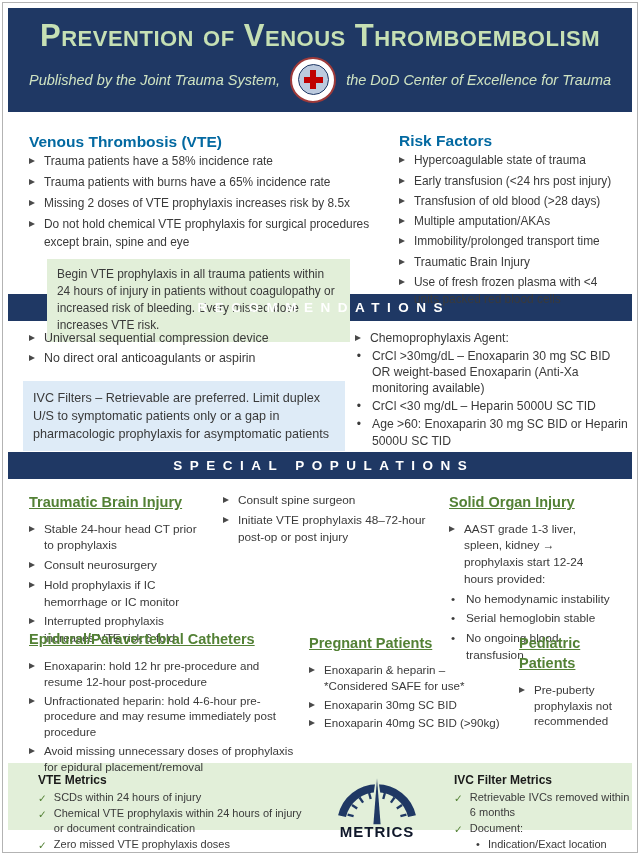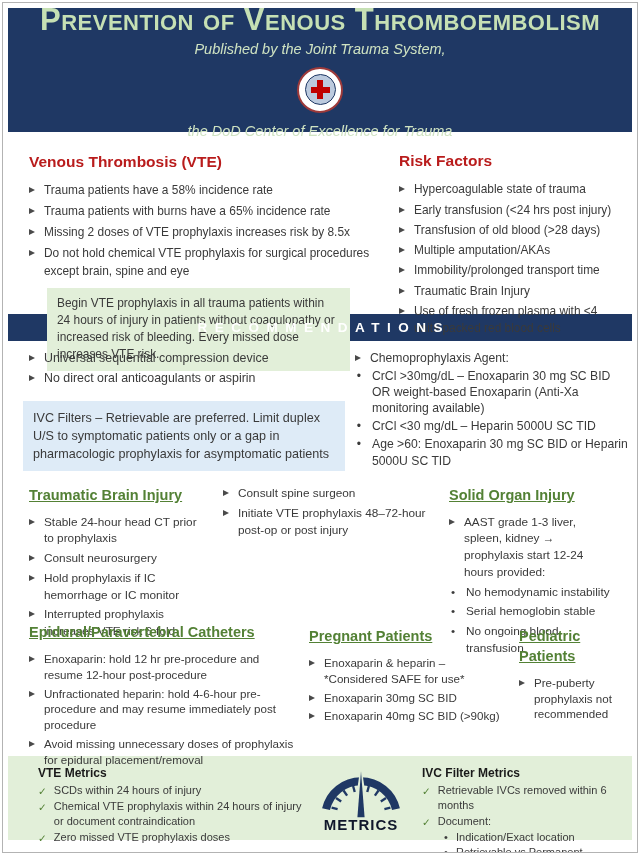--- a/index.html
+++ b/index.html
@@ -1,31 +1,31 @@
 <!DOCTYPE html>
 <html><head>
 <meta charset="utf-8">
 <style>
   * { margin:0; padding:0; box-sizing:border-box; }
   html,body { width:640px; height:855px; }
   body { font-family:"Liberation Sans","DejaVu Sans",sans-serif; background:#fff; color:#3a3a3a; position:relative; }
   .page { position:absolute; inset:2px; border:1px solid #b3b3b3; background:#fff; overflow:hidden; }
 
   
-  .banner { margin:5px; height:124px; background:#1f3864; display:flex; flex-direction:column; align-items:center; justify-content:center; gap:3px; }
+  .banner { margin:5px; height:104px; background:#1f3864; display:flex; flex-direction:column; align-items:center; justify-content:center; gap:3px; }
   .banner h1 { font-variant:small-caps; font-size:31px; font-weight:bold; color:#c6e0b4; letter-spacing:.5px; white-space:nowrap; }
-  .subtitle { display:flex; align-items:center; gap:10px; font-style:italic; font-size:14.5px; color:#cfe3c2;flex-direction:column; }
+  .subtitle { display:flex; align-items:center; gap:10px; font-style:italic; font-size:14.5px; color:#cfe3c2; }
   .logo { width:46px; height:46px; border-radius:50%; background:#fff; border:2px solid #9e3a3a; display:flex; align-items:center; justify-content:center; flex:0 0 auto; }
   .logo-inner { width:31px; height:31px; border-radius:50%; background:#bccade; border:1px solid #1f3864; display:flex; align-items:center; justify-content:center; }
   .cross { position:relative; width:19px; height:19px; display:block; }
   .cross::before { content:""; position:absolute; left:6.5px; top:0; width:6px; height:19px; background:#c00000; }
   .cross::after  { content:""; position:absolute; top:6.5px; left:0; width:19px; height:6px; background:#c00000; }
 
   
-  h2.green { color:#b91c1c; font-size:15.5px; font-weight:bold; margin-bottom:9px; }
+  h2.green { color:#0369a1; font-size:15.5px; font-weight:bold; }
   h3.green-u { color:#538135; font-size:14.5px; font-weight:bold; text-decoration:underline; margin-bottom:8px; }
 
   
   ul { list-style:none; }
   li.b { display:flex; gap:9px; margin-bottom:3px; }
   .tri { flex:0 0 auto; margin-top:5px; width:0; height:0; border-top:3.5px solid transparent; border-bottom:3.5px solid transparent; border-left:6px solid #4a4a4a; }
   .dot { flex:0 0 auto; width:8px; text-align:center; color:#3a3a3a; }
   .chk { flex:0 0 auto; color:#538135; font-weight:bold; font-size:10.5px; margin-top:1px; }
 
   
@@ -42,21 +42,21 @@
   .rec-left { width:340px; padding-left:26px; font-size:12.4px; line-height:1.4; }
   .note-blue { background:#deebf7; padding:8px 10px; margin:13px 0 0 -6px; width:322px; font-size:12.6px; line-height:1.45; }
   .rec-right { flex:1; padding-left:12px; padding-right:8px; font-size:12.2px; line-height:1.32; }
   .rec-right li.b { margin-bottom:2px; }
 
   
   .row1 { display:grid; grid-template-columns:180px 212px 1fr; column-gap:14px; padding:13px 22px 0 26px; height:148px; font-size:11.8px; line-height:1.42; }
   .row2 { display:grid; grid-template-columns:268px 198px 1fr; column-gap:12px; padding:3px 22px 0 26px; height:136px; font-size:11.6px; line-height:1.37; }
 
   
-  .metrics { margin:0 5px; height:84px; background:#e2efd9; display:flex; align-items:flex-start; padding:9px 0 6px 30px; }
+  .metrics { margin:0 5px; height:67px; background:#e2efd9; display:flex; align-items:flex-start; padding:9px 0 6px 30px;gap:16px; }
   .m-left { width:268px; font-size:11px; line-height:1.35; }
   .m-left li.b, .m-right li.b { margin-bottom:1px; gap:7px; }
   .m-head { font-weight:bold; font-size:12px; color:#1a1a1a; margin-bottom:2px; }
   .m-center { width:110px; display:flex; flex-direction:column; align-items:center; margin-top:2px; }
   .m-center .glabel { color:#0f172a; font-weight:bold; font-size:15px; letter-spacing:1px; margin-top:-3px; }
   .m-right { flex:1; font-size:11px; line-height:1.35; padding-left:6px; }
   .m-sub { margin-left:20px; }
   .m-sub li.b { margin-bottom:0; gap:6px; }
 </style>
 </head>
@@ -166,20 +166,21 @@
             <span>CrCl &lt;30 mg/dL – Heparin 5000U SC TID</span>
           </li>
         <li class="b">
             <span class="dot">•</span>
             <span>Age &gt;60: Enoxaparin 30 mg SC BID or Heparin 5000U SC TID</span>
           </li>
       </ul>
     </div>
   </section>
 
+  <div class="band">SPECIAL POPULATIONS</div>
 
   <section class="row1">
     <div>
       <h3 class="green-u">Traumatic Brain Injury</h3>
       <ul>
         <li class="b">
             <span class="tri"></span>
             <span>Stable 24-hour head CT prior to prophylaxis</span>
           </li>
         <li class="b">

